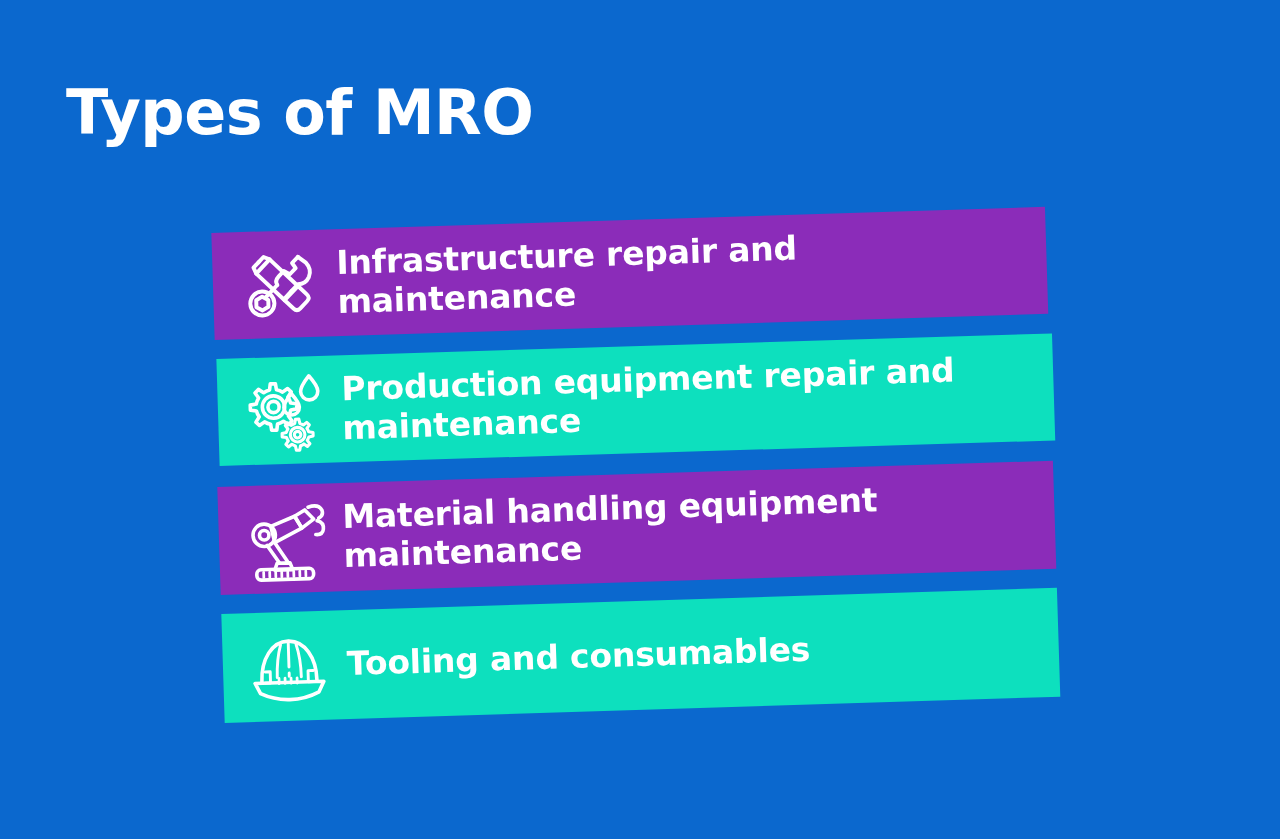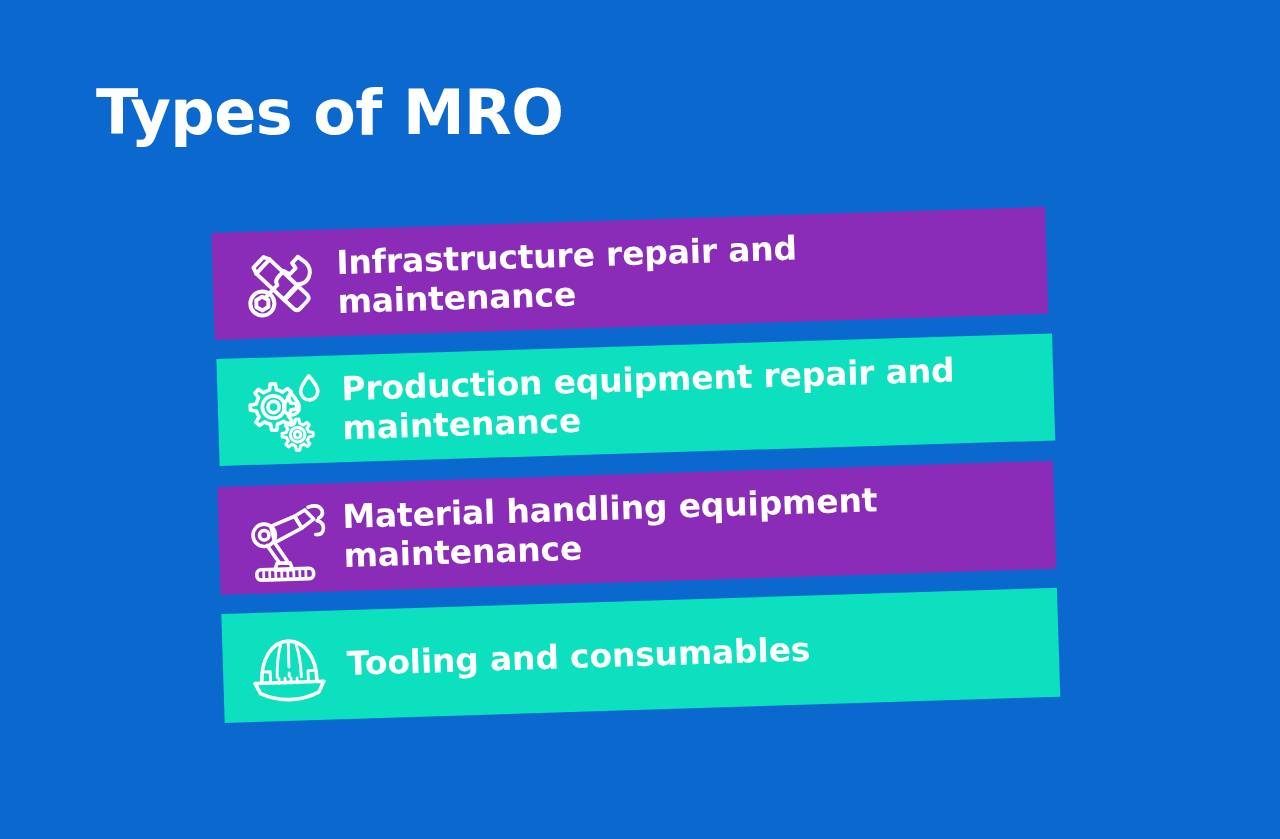--- a/index.html
+++ b/index.html
@@ -16,21 +16,21 @@
     position: relative;
     width: 1280px;
     height: 839px;
     background: #0b68ce;
     overflow: hidden;
   }
 
   
   #title {
     position: absolute;
-    left: 96px;
+    left: 66px;
     top: 80px;
     color: #ffffff;
     font-family: "DejaVu Sans", "Liberation Sans", sans-serif;
     font-size: 62px;
     font-weight: bold;
     letter-spacing: -0.5px;
     line-height: 1.05;
     white-space: nowrap;
   }
 

